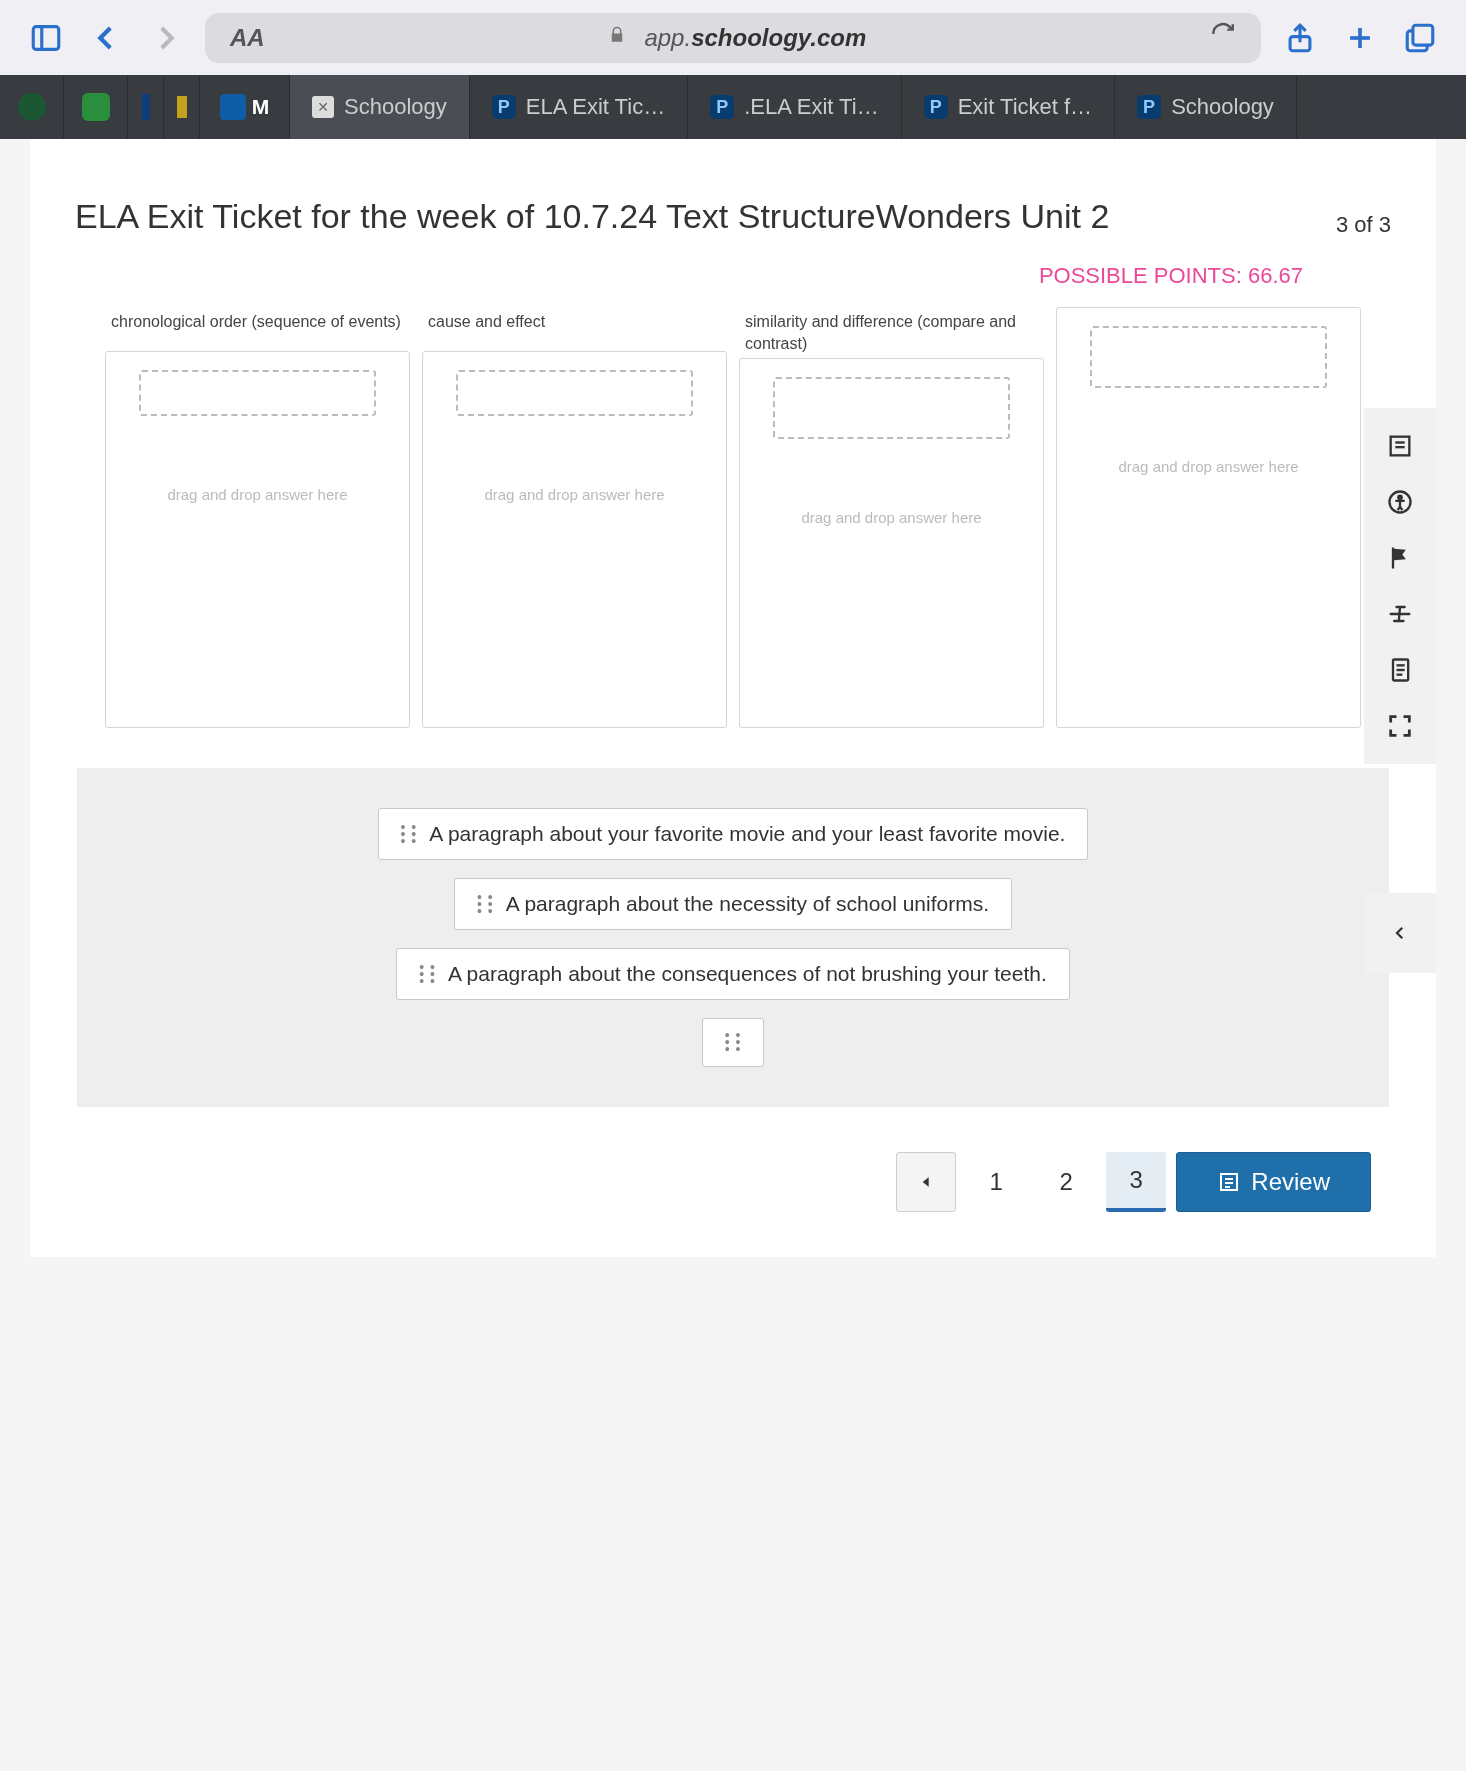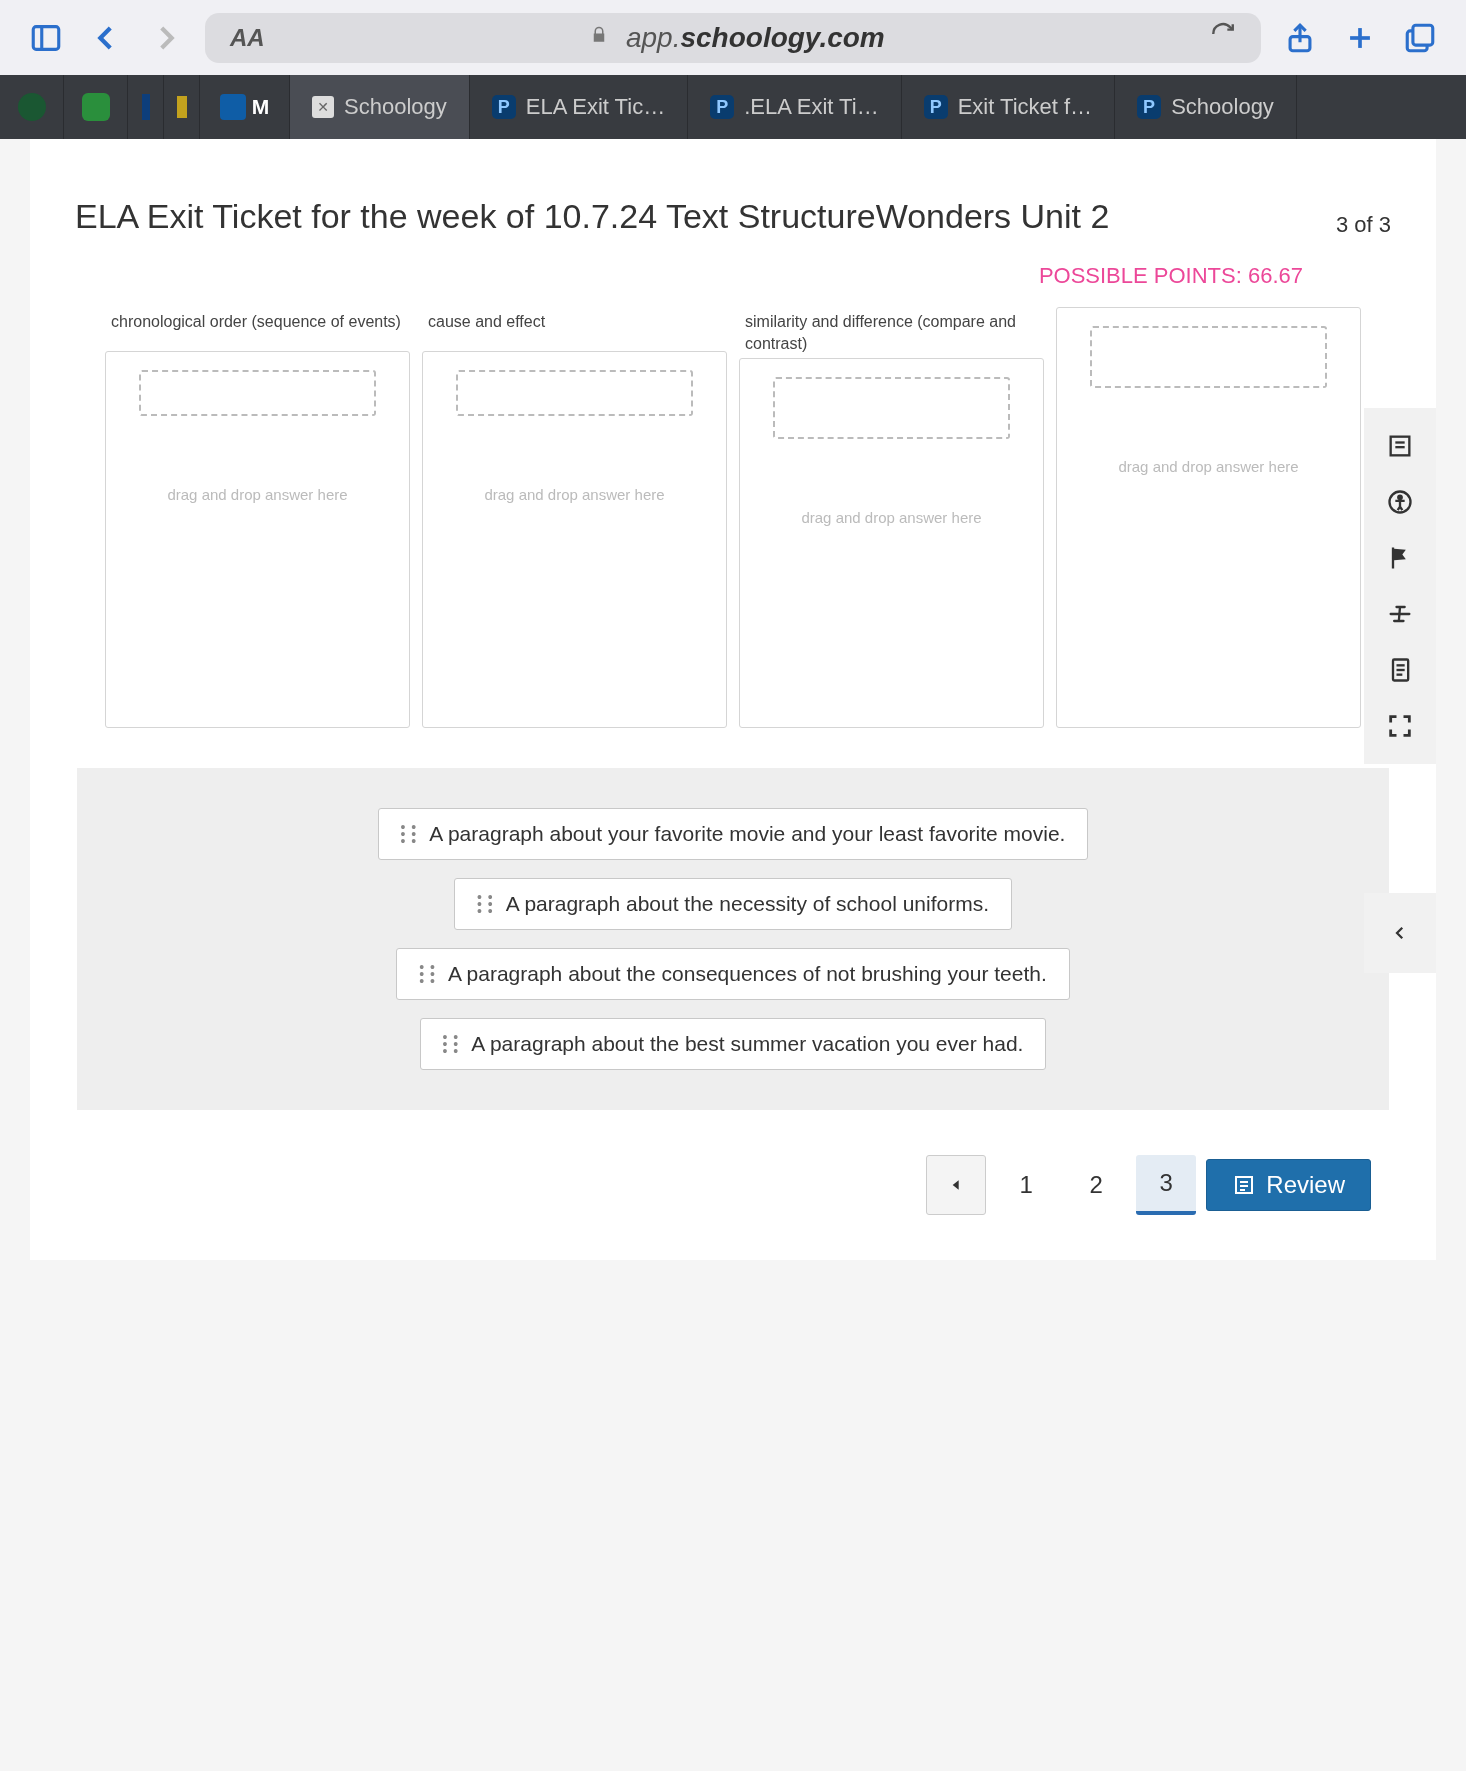--- a/index.html
+++ b/index.html
@@ -49,21 +49,21 @@
     }
     .url-aa {
       color: #555;
       font-weight: 600;
       font-size: 24px;
     }
     .url-text {
       flex: 1;
       text-align: center;
       color: #555;
-      font-size: 28px;
+      font-size: 24px;
       display: flex;
       align-items: center;
       justify-content: center;
       gap: 18px;
     }
     .lock-icon { font-size: 20px; }
     .url-text strong { color: #333; font-weight: 600; }
     .reload-icon { color: #555; font-size: 28px; }
     
     
@@ -304,22 +304,22 @@
       font-weight: 400;
     }
     .nav-btn.active-pg {
       background: #e4ecf4;
       border-bottom: 4px solid #2a6cb1;
     }
     .review-btn {
       background: #1f6fab;
       color: #fff;
       border: 1px solid #1a5e93;
-      height: 52px;
-      padding: 0 25px;
+      height: 60px;
+      padding: 0 40px;
       display: flex;
       align-items: center;
       gap: 10px;
       font-size: 24px;
       border-radius: 3px;
       cursor: pointer;
     }
     .review-btn svg { width: 24px; height: 24px; }
   </style>
 </head>
@@ -515,21 +515,20 @@
       <div class="chip">
         <span class="grip">• •<br>• •<br>• •</span>
         <span>A paragraph about the necessity of school uniforms.</span>
       </div>
       <div class="chip">
         <span class="grip">• •<br>• •<br>• •</span>
         <span>A paragraph about the consequences of not brushing your teeth.</span>
       </div>
       <div class="chip">
         <span class="grip">• •<br>• •<br>• •</span>
-        <span>A paragraph about the best summer vacation you ever had.</span>
       </div>
     </div>
 
     <div class="footer-nav">
       <div class="nav-btn">
         <svg width="16" height="18" viewBox="0 0 24 24" fill="#333">
             <polygon points="16 5 7 12 16 19"></polygon>
           </svg>
       </div>
       <div class="nav-btn page-num">1</div>

